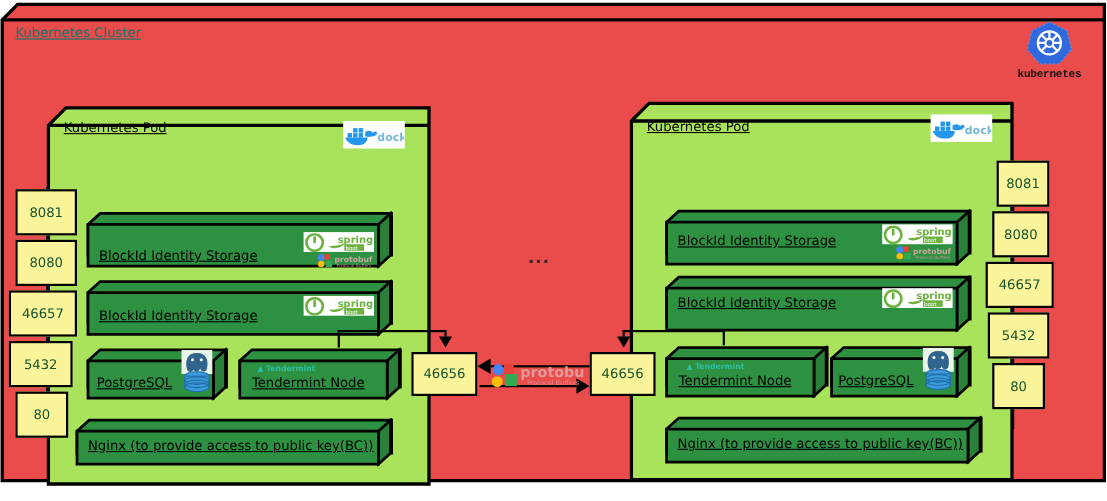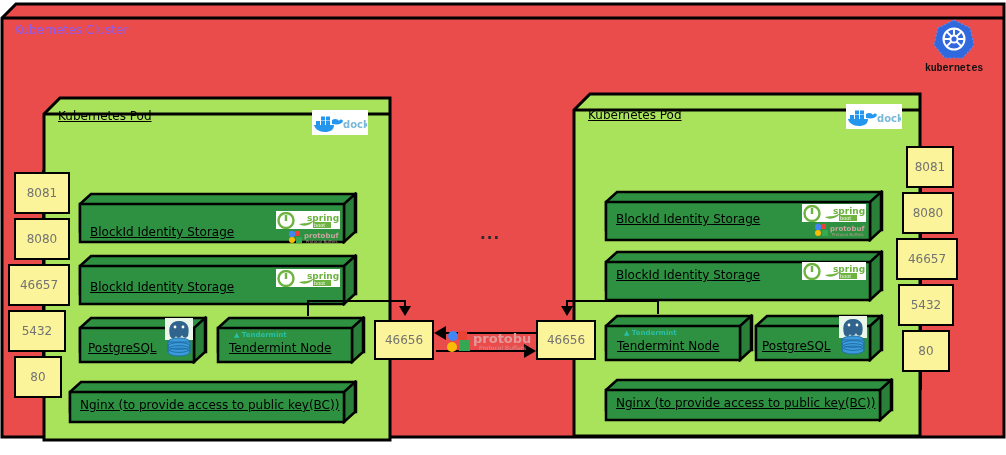--- a/index.html
+++ b/index.html
@@ -11,21 +11,22 @@
     position: relative;
     width: 1006px;
     height: 455px;
     overflow: hidden;
     font-family: "DejaVu Sans", "Liberation Sans", sans-serif;
     background: #ffffff;
   }
   .cluster-title {
     position: absolute;
     font-size: 12px;
-    color: #8b5cf6;
+    color: #0f766e;
+    text-decoration: underline;
     white-space: nowrap;
   }
   .pod-title {
     position: absolute;
     font-size: 12px;
     color: #000;
     text-decoration: underline;
     white-space: nowrap;
   }
   .comp-label {
@@ -39,21 +40,21 @@
   
   .port {
     position: absolute;
     box-sizing: border-box;
     background: #fbf49a;
     border: 2px solid #000;
     display: flex;
     align-items: center;
     justify-content: center;
     font-size: 12px;
-    color: #737373;
+    color: #14532d;
   }
 
   
   .line-h, .line-v {
     position: absolute;
     background: #000;
   }
   .line-h { height: 2px; }
   .line-v { width: 2px; }
 

